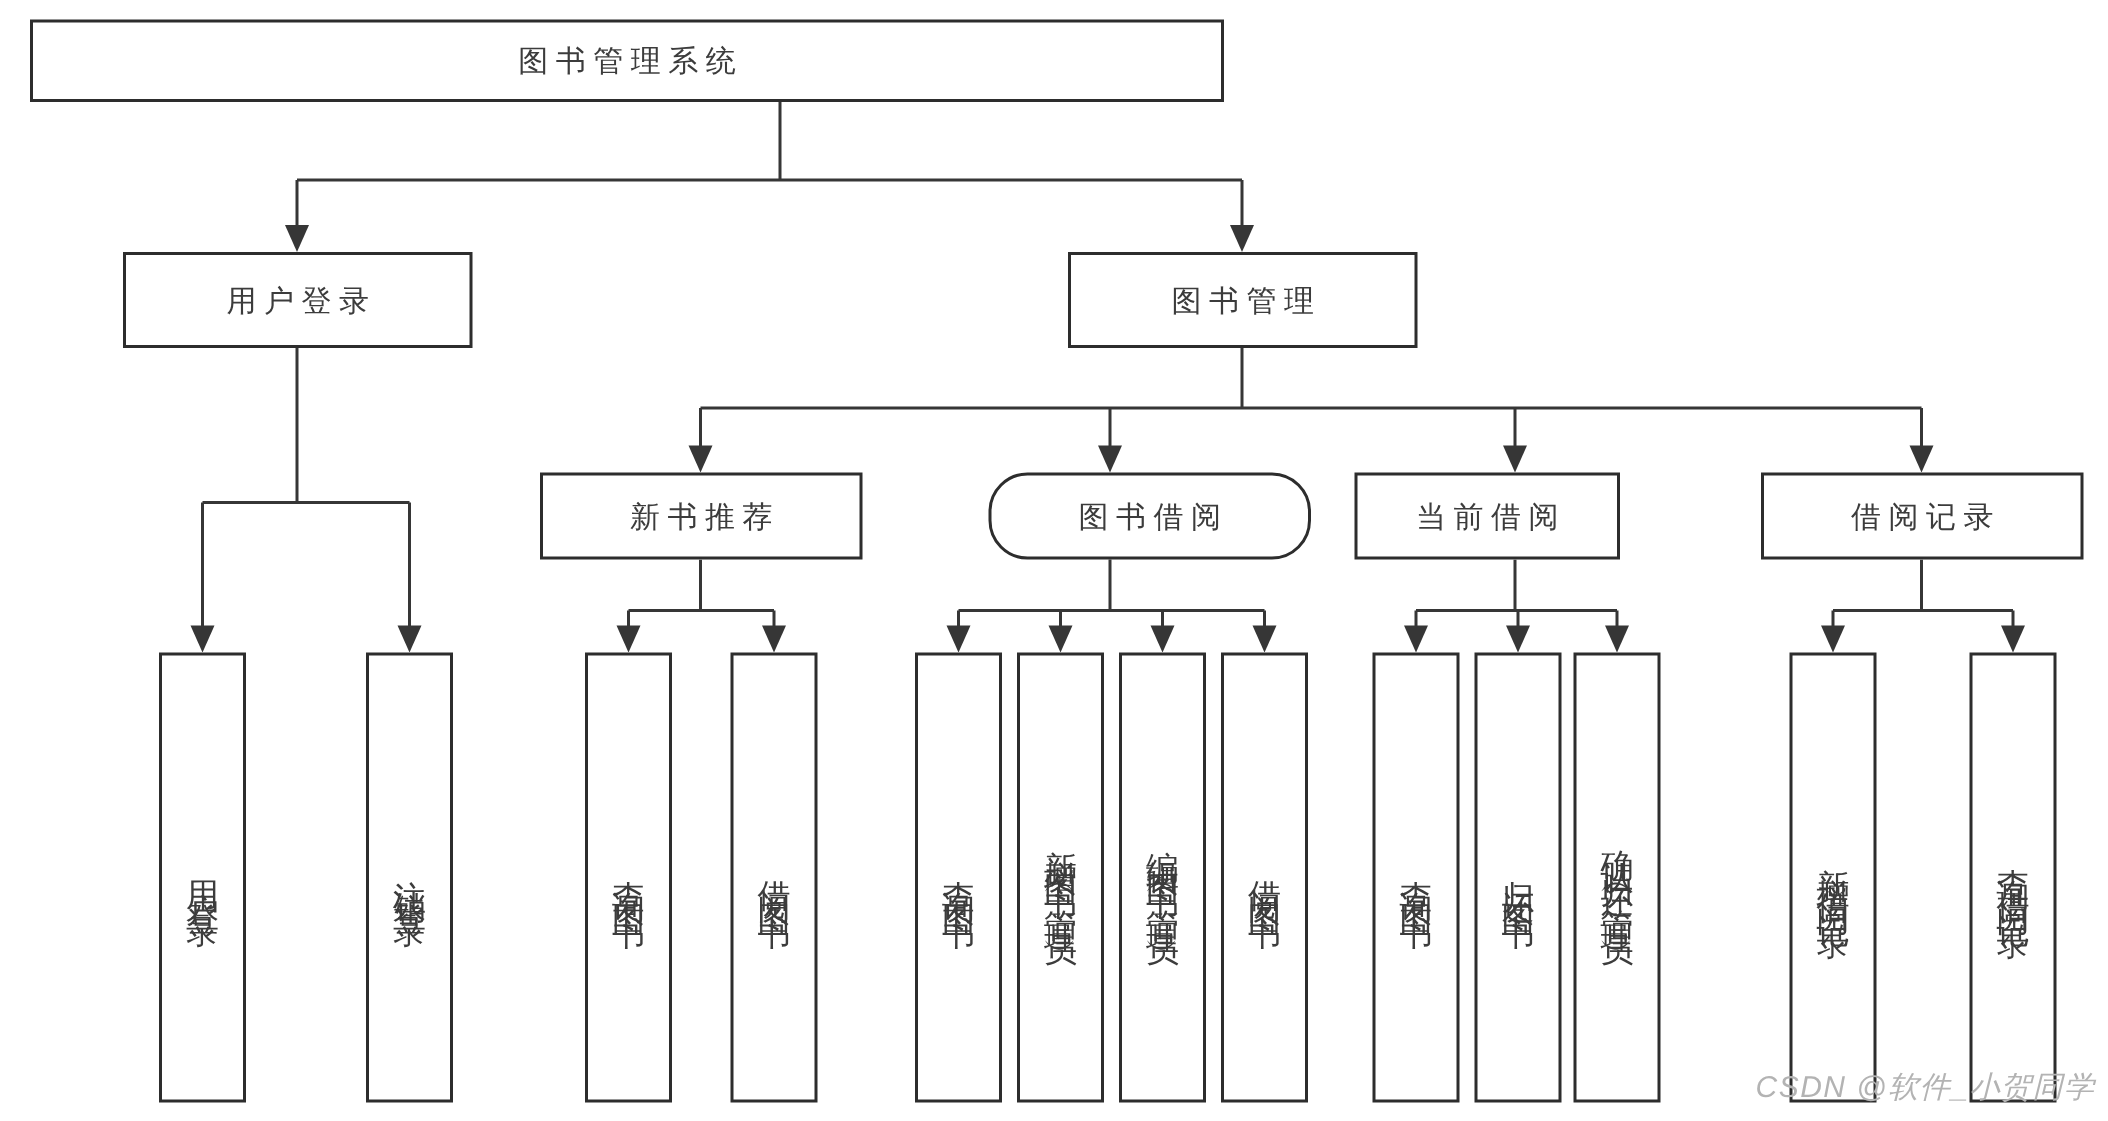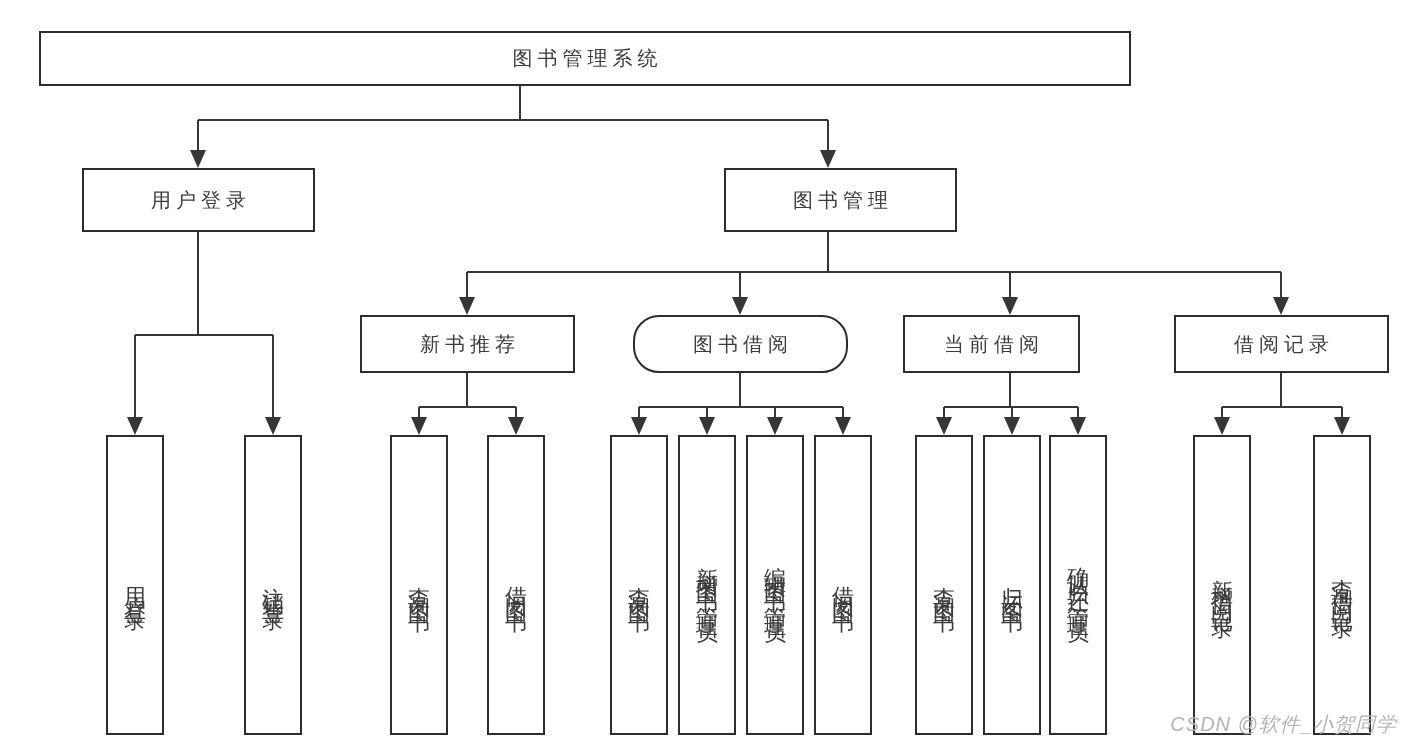--- a/index.html
+++ b/index.html
@@ -82,27 +82,27 @@
       <polygon class="ahead" points="1070,417 1086,417 1078,435"></polygon>
     </g>
 
     <g>
       <path class="cline" d="M1281 373 V407 M1222 407 H1342 M1222 407 V418 M1342 407 V418"></path>
       <polygon class="ahead" points="1214,417 1230,417 1222,435"></polygon>
       <polygon class="ahead" points="1334,417 1350,417 1342,435"></polygon>
     </g>
   </svg>
 
-  <div class="hbox" style="left:20px; top:31px; width:1092px; height:55px;margin-left:19px;">图书管理系统</div>
+  <div class="hbox" style="left:20px; top:13px; width:796px; height:55px;">图书管理系统</div>
 
   <div class="hbox" style="left:82px; top:168px; width:233px; height:64px;">用户登录</div>
-  <div class="hbox" style="left:712px; top:168px; width:233px; height:64px;margin-left:12px;">图书管理</div>
+  <div class="hbox" style="left:712px; top:168px; width:233px; height:64px;">图书管理</div>
 
   <div class="hbox" style="left:360px; top:315px; width:215px; height:58px;font-family:Liberation Serif, serif;">新书推荐</div>
-  <div class="hbox" style="left:633px; top:315px; width:215px; height:58px;border-radius:26px;">图书借阅</div>
+  <div class="hbox" style="left:659px; top:315px; width:215px; height:58px;border-radius:26px;">图书借阅</div>
   <div class="hbox" style="left:903px; top:315px; width:177px; height:58px;">当前借阅</div>
   <div class="hbox" style="left:1174px; top:315px; width:215px; height:58px;">借阅记录</div>
 
   <div class="vbox" style="left:106px; top:435px;">用户登录</div>
   <div class="vbox" style="left:244px; top:435px;">注销登录</div>
 
   <div class="vbox" style="left:390px; top:435px;">查询图书</div>
   <div class="vbox" style="left:487px; top:435px;">借阅图书</div>
 
   <div class="vbox" style="left:610px; top:435px;">查询图书</div>

